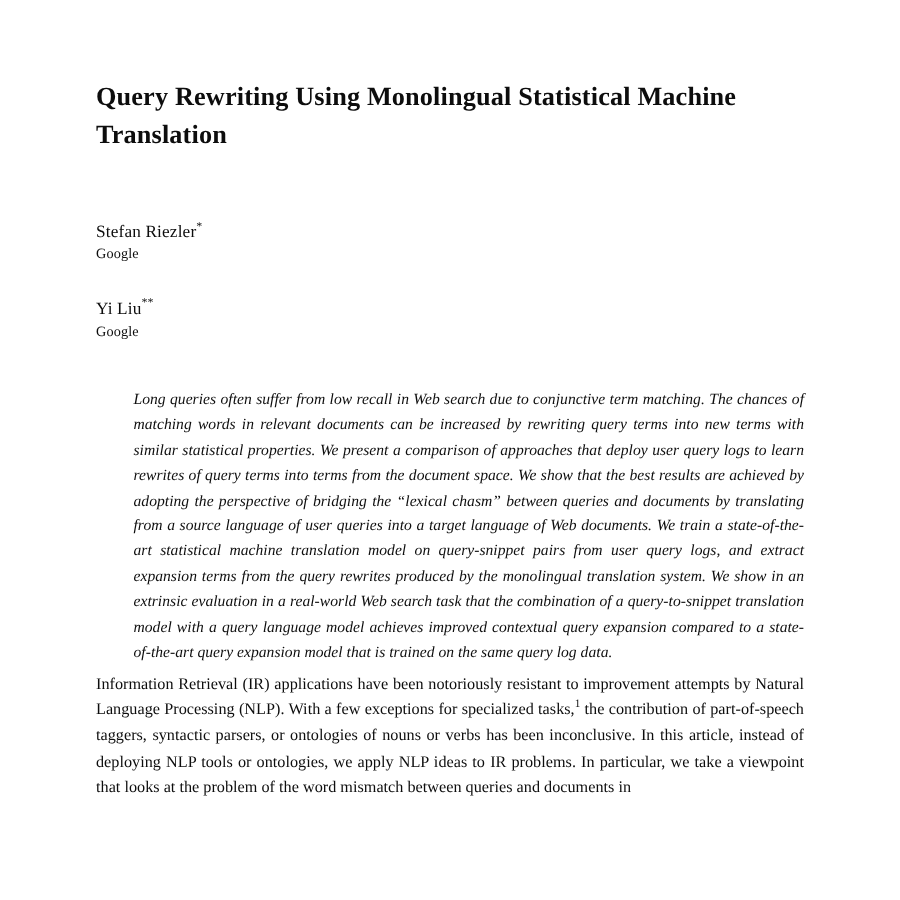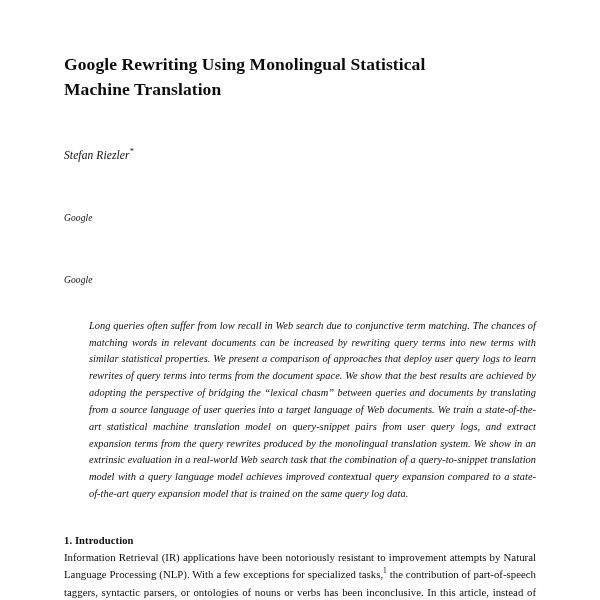--- a/index.html
+++ b/index.html
@@ -25,40 +25,38 @@
     font-family: "Liberation Serif", serif;
     font-size: 17.5px;
     font-weight: bold;
     line-height: 1.42;
     letter-spacing: 0.1px;
     margin: 0 0 0 0;
     max-width: 430px;
   }
   .authors {
     margin-top: 46px;
-    font-style: italic;
   }
   .author-block {
     margin-bottom: 22px;
   }
   .author-name {
     font-size: 11.5px;
     line-height: 1.35;
     letter-spacing: 0.1px;
   }
   .author-name sup {
     font-size: 8px;
     vertical-align: super;
     line-height: 0;
   }
   .author-affil {
     font-size: 9.5px;
     line-height: 1.5;
     letter-spacing: 0.1px;
-    margin-top: 48px;
   }
   .abstract {
     margin-top: 30px;
     font-size: 10.4px;
     font-style: italic;
     line-height: 1.62;
     text-align: justify;
     letter-spacing: 0.02px;
     max-width: 472px;
     margin-left: 25px;
@@ -81,31 +79,31 @@
     font-size: 7.5px;
     vertical-align: super;
     line-height: 0;
   }
 </style>
 </head>
 <body>
 
 <div class="page">
 
-  <h1 class="title">Google Rewriting Using Monolingual Statistical Machine Translation</h1>
+  <h1 class="title">Query Rewriting Using Monolingual Statistical Machine Translation</h1>
 
   <div class="authors">
     <div class="author-block">
       <div class="author-name"><span>Stefan Riezler</span><sup>*</sup></div>
       <div class="author-affil">Google</div>
     </div>
     <div class="author-block">
+      <div class="author-name"><span>Yi Liu</span><sup>**</sup></div>
       <div class="author-affil">Google</div>
     </div>
   </div>
 
   <div class="abstract">Long queries often suffer from low recall in Web search due to conjunctive term matching. The chances of matching words in relevant documents can be increased by rewriting query terms into new terms with similar statistical properties. We present a comparison of approaches that deploy user query logs to learn rewrites of query terms into terms from the document space. We show that the best results are achieved by adopting the perspective of bridging the “lexical chasm” between queries and documents by translating from a source language of user queries into a target language of Web documents. We train a state-of-the-art statistical machine translation model on query-snippet pairs from user query logs, and extract expansion terms from the query rewrites produced by the monolingual translation system. We show in an extrinsic evaluation in a real-world Web search task that the combination of a query-to-snippet translation model with a query language model achieves improved contextual query expansion compared to a state-of-the-art query expansion model that is trained on the same query log data.</div>
 
-  <div class="section-head">1. Introduction</div>
 
   <div class="body-text"><span>Information Retrieval (IR) applications have been notoriously resistant to improvement attempts by Natural Language Processing (NLP). With a few exceptions for specialized tasks,</span><sup>1</sup><span> the contribution of part-of-speech taggers, syntactic parsers, or ontologies of nouns or verbs has been inconclusive. In this article, instead of deploying NLP tools or ontologies, we apply NLP ideas to IR problems. In particular, we take a viewpoint that looks at the problem of the word mismatch between queries and documents in</span></div>
 
 </div>
 
 </body></html>

